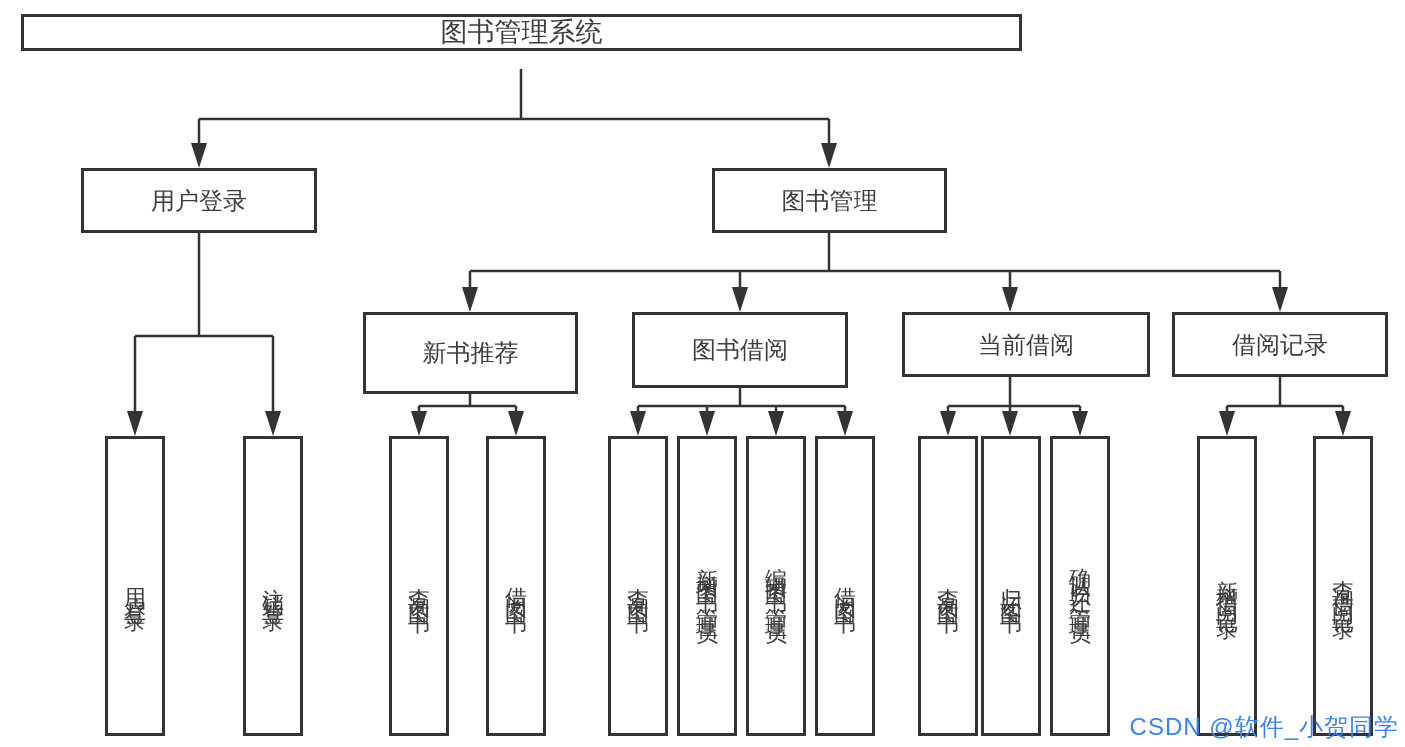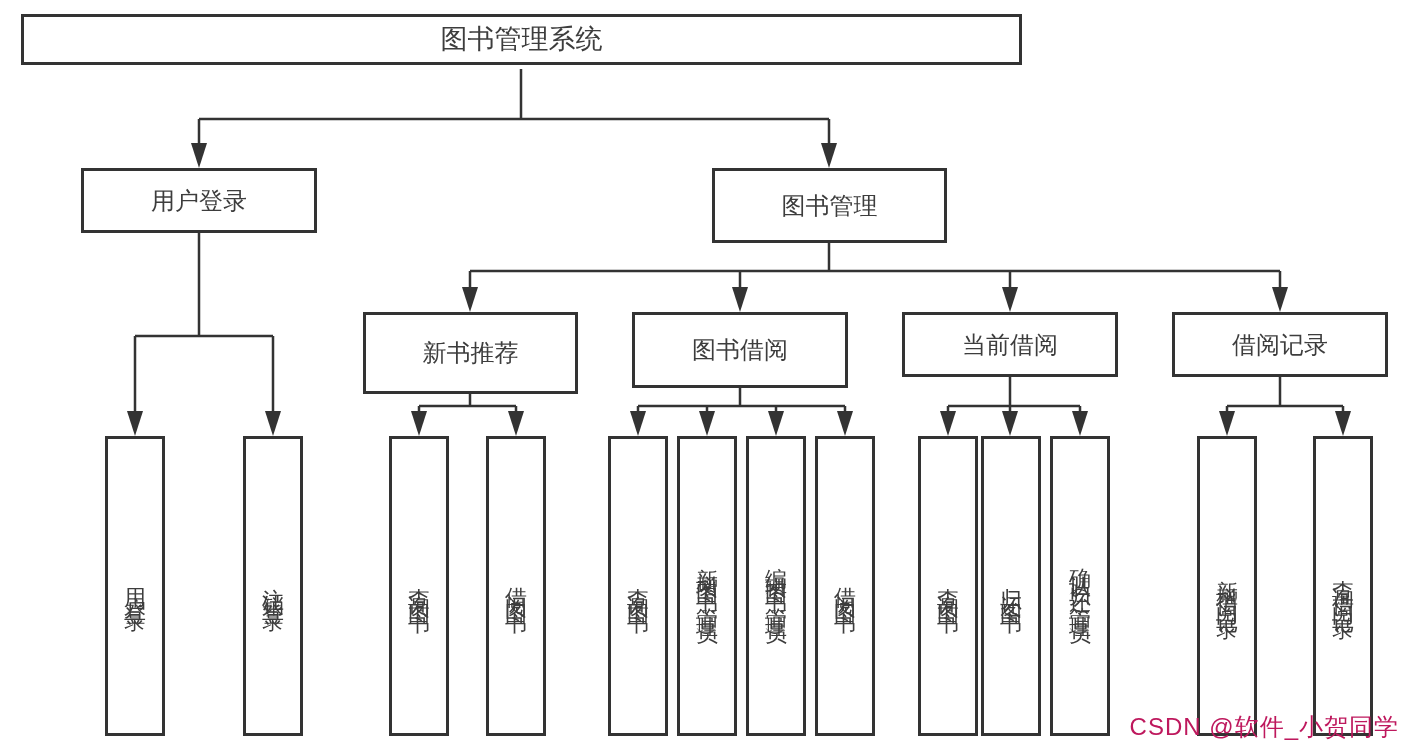--- a/index.html
+++ b/index.html
@@ -36,21 +36,21 @@
     writing-mode: vertical-rl;
     font-size: 22px;
     letter-spacing: 8px;
     line-height: 1;
   }
   .watermark {
     position: absolute;
     right: 6px;
     bottom: 4px;
     font-size: 24px;
-    color: #be185d;
+    color: #3b82f6;
     letter-spacing: 1px;
     z-index: 5;
     white-space: nowrap;
   }
 </style>
 </head>
 <body>
 
 <div class="stage">
 
@@ -80,28 +80,28 @@
       <polygon points="768,411 784,411 776,436"></polygon>
       <polygon points="837,411 853,411 845,436"></polygon>
       <polygon points="940,411 956,411 948,436"></polygon>
       <polygon points="1002,411 1018,411 1010,436"></polygon>
       <polygon points="1072,411 1088,411 1080,436"></polygon>
       <polygon points="1219,411 1235,411 1227,436"></polygon>
       <polygon points="1335,411 1351,411 1343,436"></polygon>
     </g>
   </svg>
 
-  <div class="node root" style="left:21px; top:14px; width:1001px; height:51px;">图书管理系统</div>
+  <div class="node root" style="left:21px; top:14px; width:1001px; height:37px;">图书管理系统</div>
 
   <div class="node lvl" style="left:81px; top:168px; width:236px; height:65px;">用户登录</div>
-  <div class="node lvl" style="left:712px; top:168px; width:235px; height:75px;">图书管理</div>
+  <div class="node lvl" style="left:712px; top:168px; width:235px; height:65px;">图书管理</div>
 
   <div class="node lvl" style="left:363px; top:312px; width:215px; height:82px;">新书推荐</div>
   <div class="node lvl" style="left:632px; top:312px; width:216px; height:76px;">图书借阅</div>
-  <div class="node lvl" style="left:902px; top:312px; width:216px; height:65px;font-family:Liberation Serif, serif;">当前借阅</div>
+  <div class="node lvl" style="left:902px; top:312px; width:248px; height:65px;font-family:Liberation Serif, serif;">当前借阅</div>
   <div class="node lvl" style="left:1172px; top:312px; width:216px; height:65px;">借阅记录</div>
 
   <div class="node vert" style="left:105px; top:436px; width:60px; height:300px;">用户登录</div>
   <div class="node vert" style="left:243px; top:436px; width:60px; height:300px;">注销登录</div>
 
   <div class="node vert" style="left:389px; top:436px; width:60px; height:300px;">查询图书</div>
   <div class="node vert" style="left:486px; top:436px; width:60px; height:300px;">借阅图书</div>
 
   <div class="node vert" style="left:608px; top:436px; width:60px; height:300px;">查询图书</div>
   <div class="node vert" style="left:677px; top:436px; width:60px; height:300px;">新增图书（管理员）</div>

